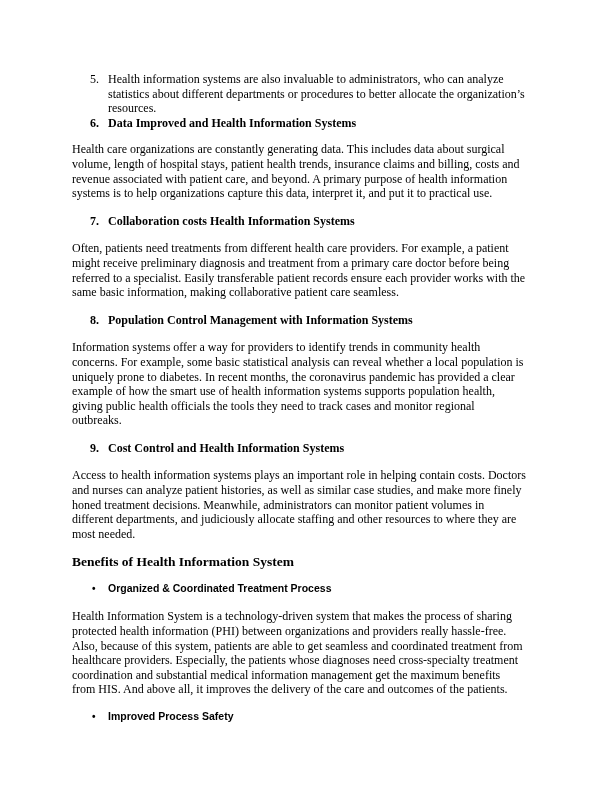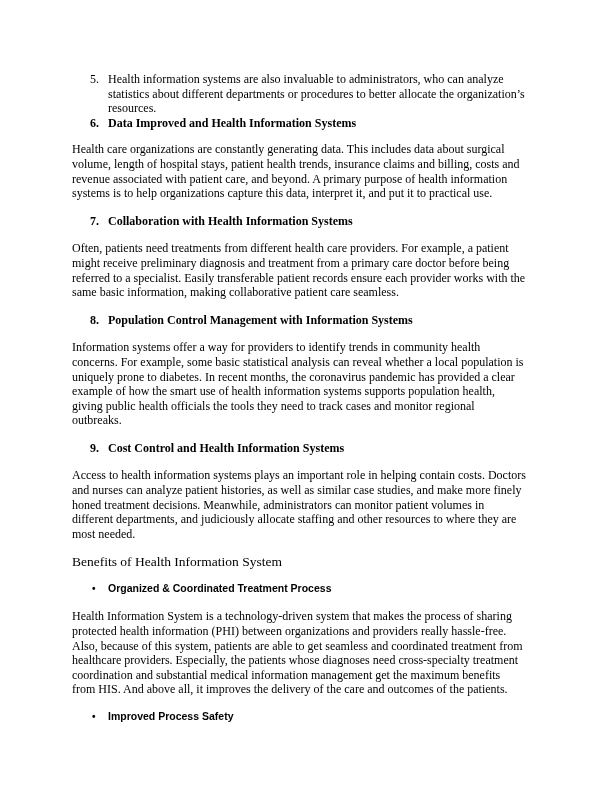--- a/index.html
+++ b/index.html
@@ -44,21 +44,21 @@
   }
 
   .num-heading {
     margin-bottom: 13px;
   }
 
   h1.section-heading {
     font-family: "Liberation Serif", serif;
     font-size: 13.5px;
     line-height: 16px;
-    font-weight: normal;
+    font-weight: bold;
     margin: 2px 0 12px 0;
   }
 
   
   .bullet-item {
     display: flex;
     align-items: flex-start;
     font-family: "Liberation Sans", sans-serif;
     font-weight: bold;
     font-size: 10.5px;
@@ -86,21 +86,21 @@
 
   <div class="num-item bold mb-gap">
     <span class="num">6.</span>
     <span class="itext">Data Improved and Health Information Systems</span>
   </div>
 
   <p class="body-para">Health care organizations are constantly generating data. This includes data about surgical volume, length of hospital stays, patient health trends, insurance claims and billing, costs and revenue associated with patient care, and beyond. A primary purpose of health information systems is to help organizations capture this data, interpret it, and put it to practical use.</p>
 
   <div class="num-item bold num-heading">
     <span class="num">7.</span>
-    <span class="itext">Collaboration with Health Information Systems</span>
+    <span class="itext">Collaboration costs Health Information Systems</span>
   </div>
 
   <p class="body-para">Often, patients need treatments from different health care providers. For example, a patient might receive preliminary diagnosis and treatment from a primary care doctor before being referred to a specialist. Easily transferable patient records ensure each provider works with the same basic information, making collaborative patient care seamless.</p>
 
   <div class="num-item bold num-heading">
     <span class="num">8.</span>
     <span class="itext">Population Control Management with Information Systems</span>
   </div>
 
   <p class="body-para">Information systems offer a way for providers to identify trends in community health concerns. For example, some basic statistical analysis can reveal whether a local population is uniquely prone to diabetes. In recent months, the coronavirus pandemic has provided a clear example of how the smart use of health information systems supports population health, giving public health officials the tools they need to track cases and monitor regional outbreaks.</p>

